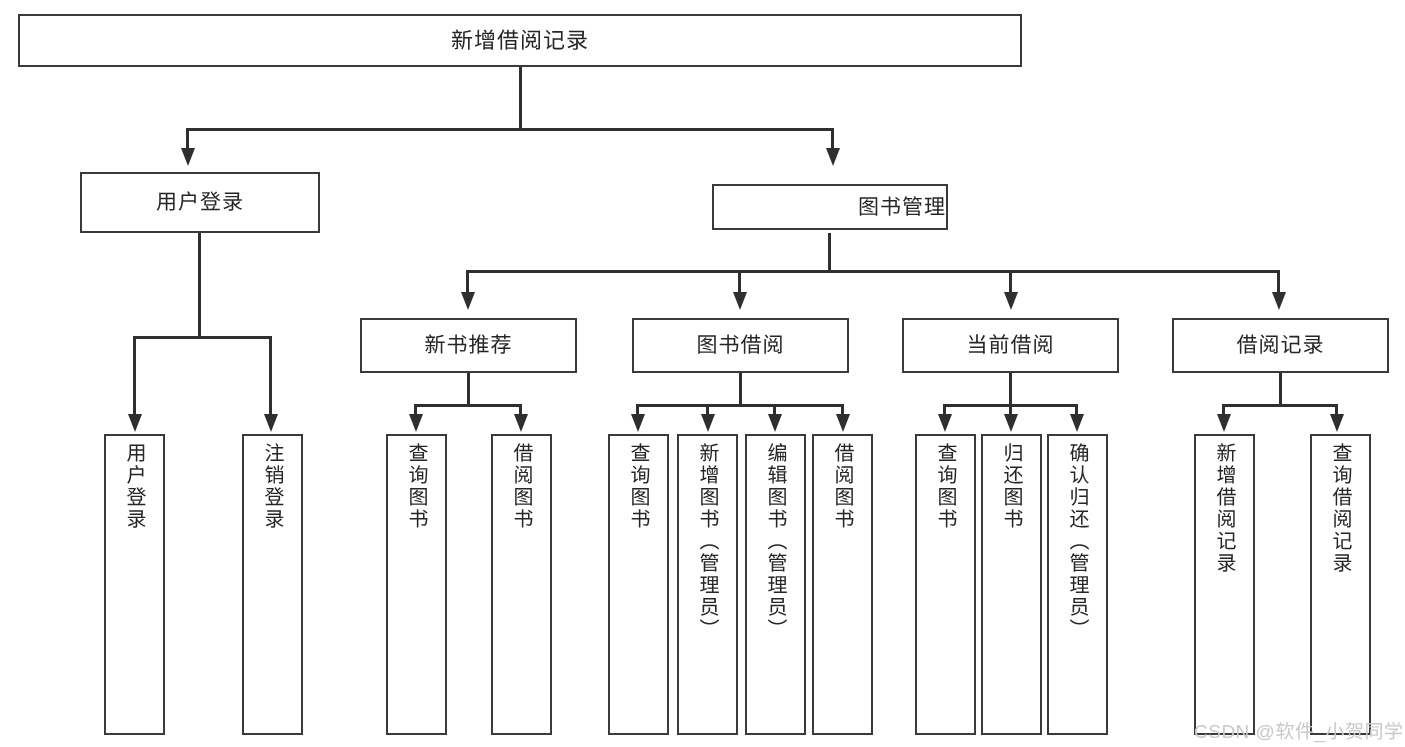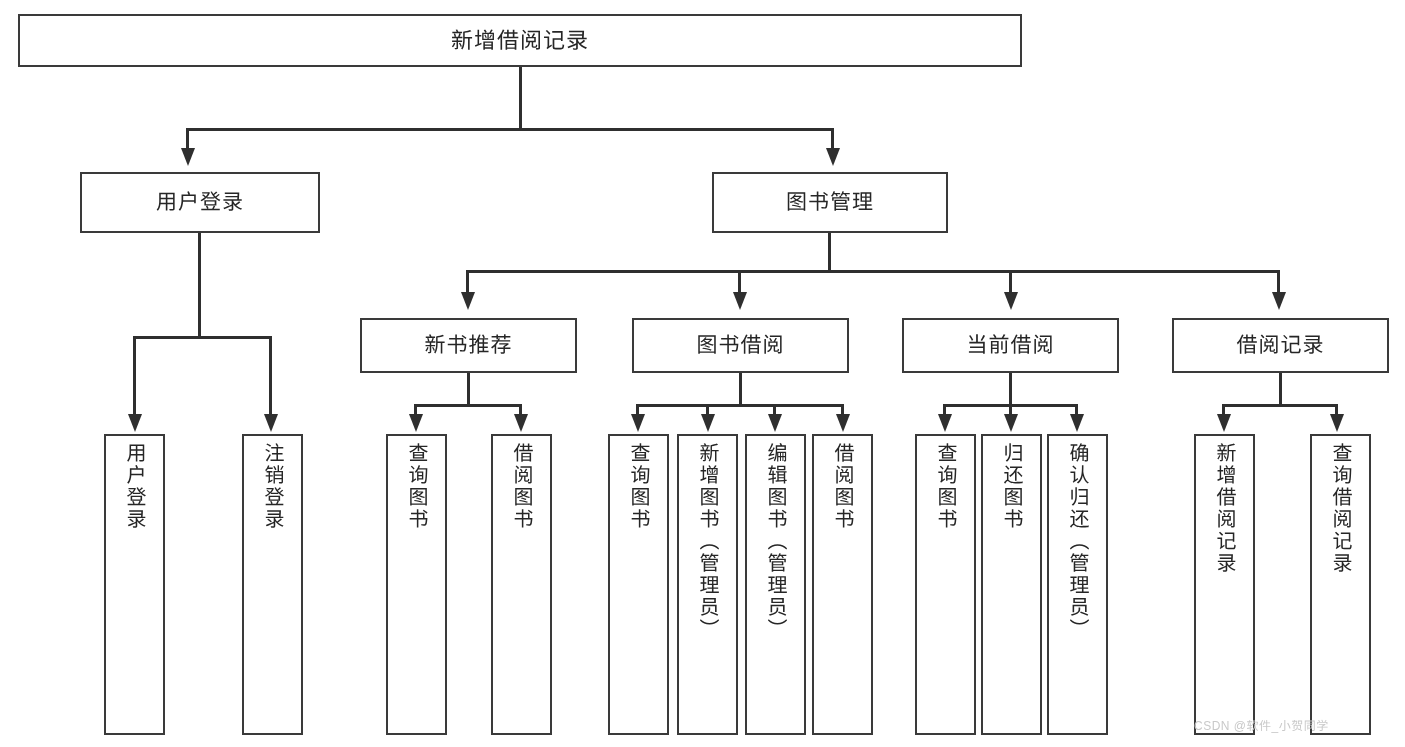--- a/index.html
+++ b/index.html
@@ -79,21 +79,21 @@
     width: 0;
     height: 0;
     border-left: 7px solid transparent;
     border-right: 7px solid transparent;
     border-top: 18px solid #2f2f2f;
   }
 
   
   .watermark {
     position: absolute;
-    font-size: 12px;
+    font-size: 19px;
     color: #c9c9c9;
     white-space: nowrap;
     letter-spacing: 0.5px;
     pointer-events: none;
   }
 </style>
 </head>
 <body>
 
 <div id="canvas">
@@ -108,21 +108,21 @@
 
   <div class="vline" style="left:186px; top:128px; width:3px; height:22px;"></div>
   <div class="arrow" style="left:181px; top:148px;"></div>
   <div class="vline" style="left:831px; top:128px; width:3px; height:22px;"></div>
   <div class="arrow" style="left:826px; top:148px;"></div>
 
   <div class="node" style="left:80px; top:172px; width:240px; height:61px;">
     <span class="label">用户登录</span>
   </div>
 
-  <div class="node" style="left:712px; top:172px; width:236px; height:61px;">
+  <div class="node" style="left:712px; top:184px; width:236px; height:46px;justify-content:flex-end;">
     <span class="label">图书管理</span>
   </div>
 
   <div class="vline" style="left:198px; top:233px; width:3px; height:105px;"></div>
   <div class="hline" style="left:133px; top:336px; width:136px; height:3px;"></div>
   <div class="vline" style="left:133px; top:336px; width:3px; height:80px;"></div>
   <div class="arrow" style="left:128px; top:414px;"></div>
   <div class="vline" style="left:269px; top:336px; width:3px; height:80px;"></div>
   <div class="arrow" style="left:264px; top:414px;"></div>
 

